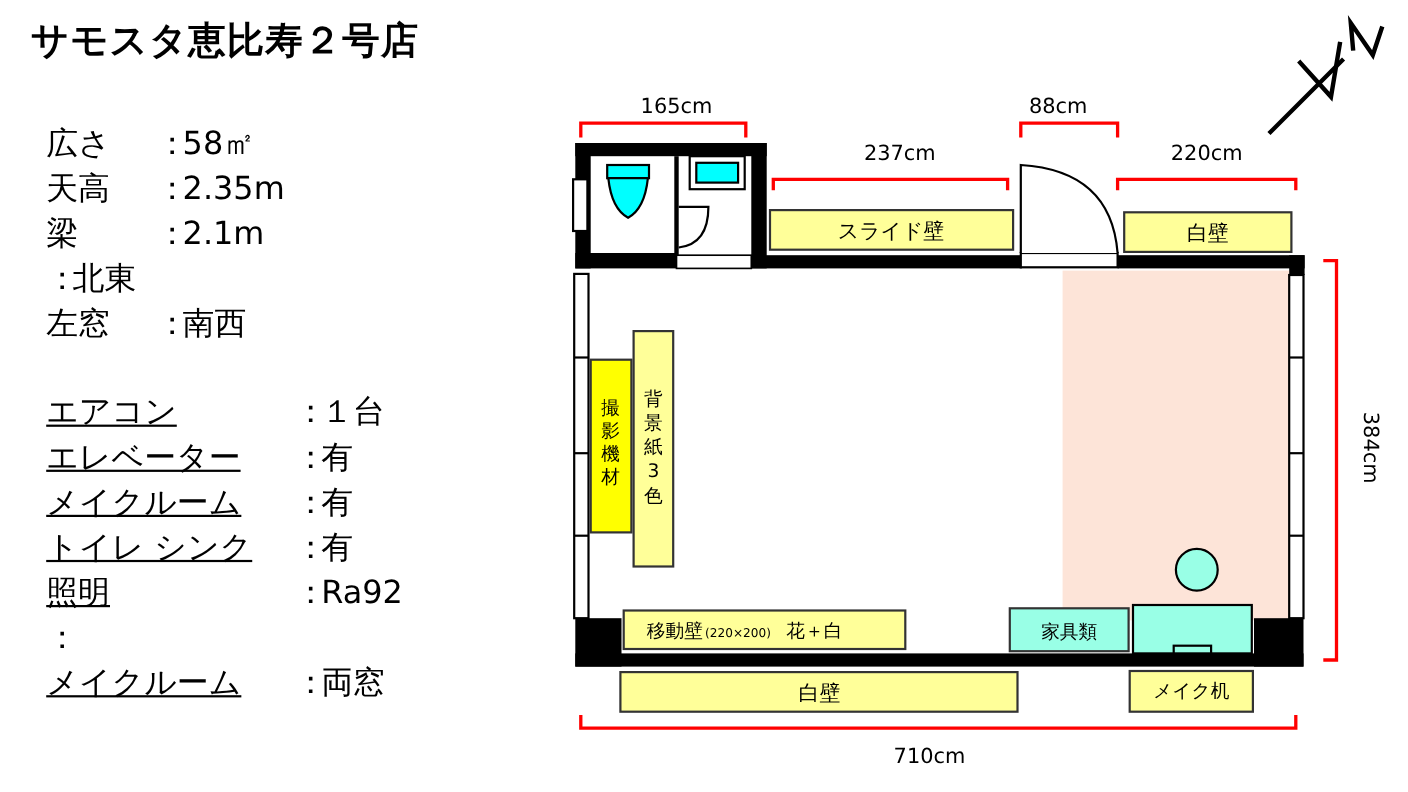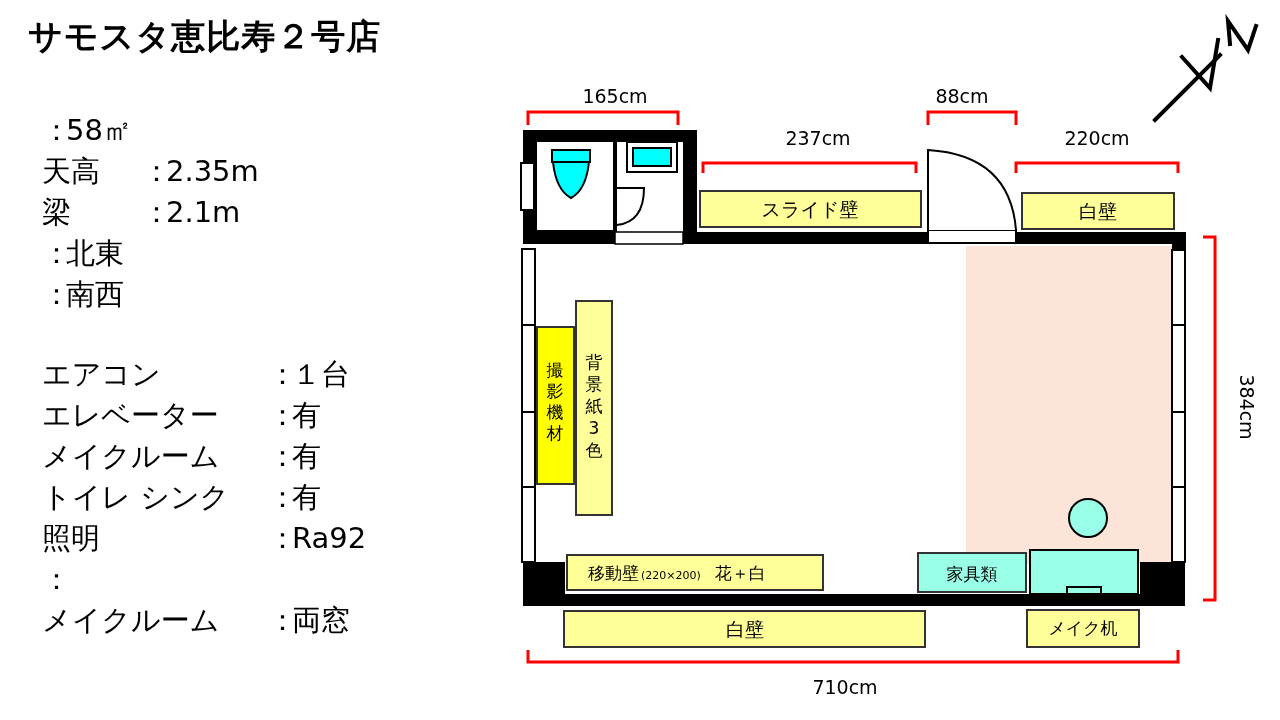--- a/index.html
+++ b/index.html
@@ -3,52 +3,54 @@
   <meta charset="utf-8">
   <style>
     html, body { margin: 0; padding: 0; background: #ffffff; }
     body { width: 1280px; height: 720px; position: relative; overflow: hidden;
            font-family: "DejaVu Sans", "Liberation Sans", sans-serif; color: #000; }
     .title { position: absolute; left: 28px; top: 14px; font-size: 34px; font-weight: bold; letter-spacing: 1px; white-space: nowrap; }
     .specs1 { position: absolute; left: 42px; top: 110px; font-size: 29px; line-height: 41px; }
     .specs2 { position: absolute; left: 42px; top: 354px; font-size: 29px; line-height: 41px; }
     .row { display: flex; white-space: nowrap; }
     .specs1 .k { width: 100px; }
-    .specs2 .k { width: 226px; }
+    .specs2 .k { width: 226px; text-decoration: underline; }
     .colon { width: 24px; }
     svg { position: absolute; left: 0; top: 0; }
     .lbl { font-family: "DejaVu Sans", "Liberation Sans", sans-serif; font-size: 19px; fill: #000; }
     .lbl-sm { font-size: 17px; }
     .lbl-xs { font-size: 11px; }
   </style>
 </head>
 <body>
 
 <div class="title">サモスタ恵比寿２号店</div>
 
 <div class="specs1">
   <div class="row">
+    <span class="k">広さ</span>
     <span class="colon">：</span>
     <span>58㎡</span>
   </div>
   <div class="row">
     <span class="k">天高</span>
     <span class="colon">：</span>
     <span>2.35m</span>
   </div>
   <div class="row">
     <span class="k">梁</span>
     <span class="colon">：</span>
     <span>2.1m</span>
   </div>
   <div class="row">
     <span class="colon">：</span>
     <span>北東</span>
   </div>
   <div class="row">
+    <span class="k">左窓</span>
     <span class="colon">：</span>
     <span>南西</span>
   </div>
 </div>
 
 <div class="specs2">
   <div class="row">
     <span class="k">エアコン</span>
     <span class="colon">：</span>
     <span>１台</span>

